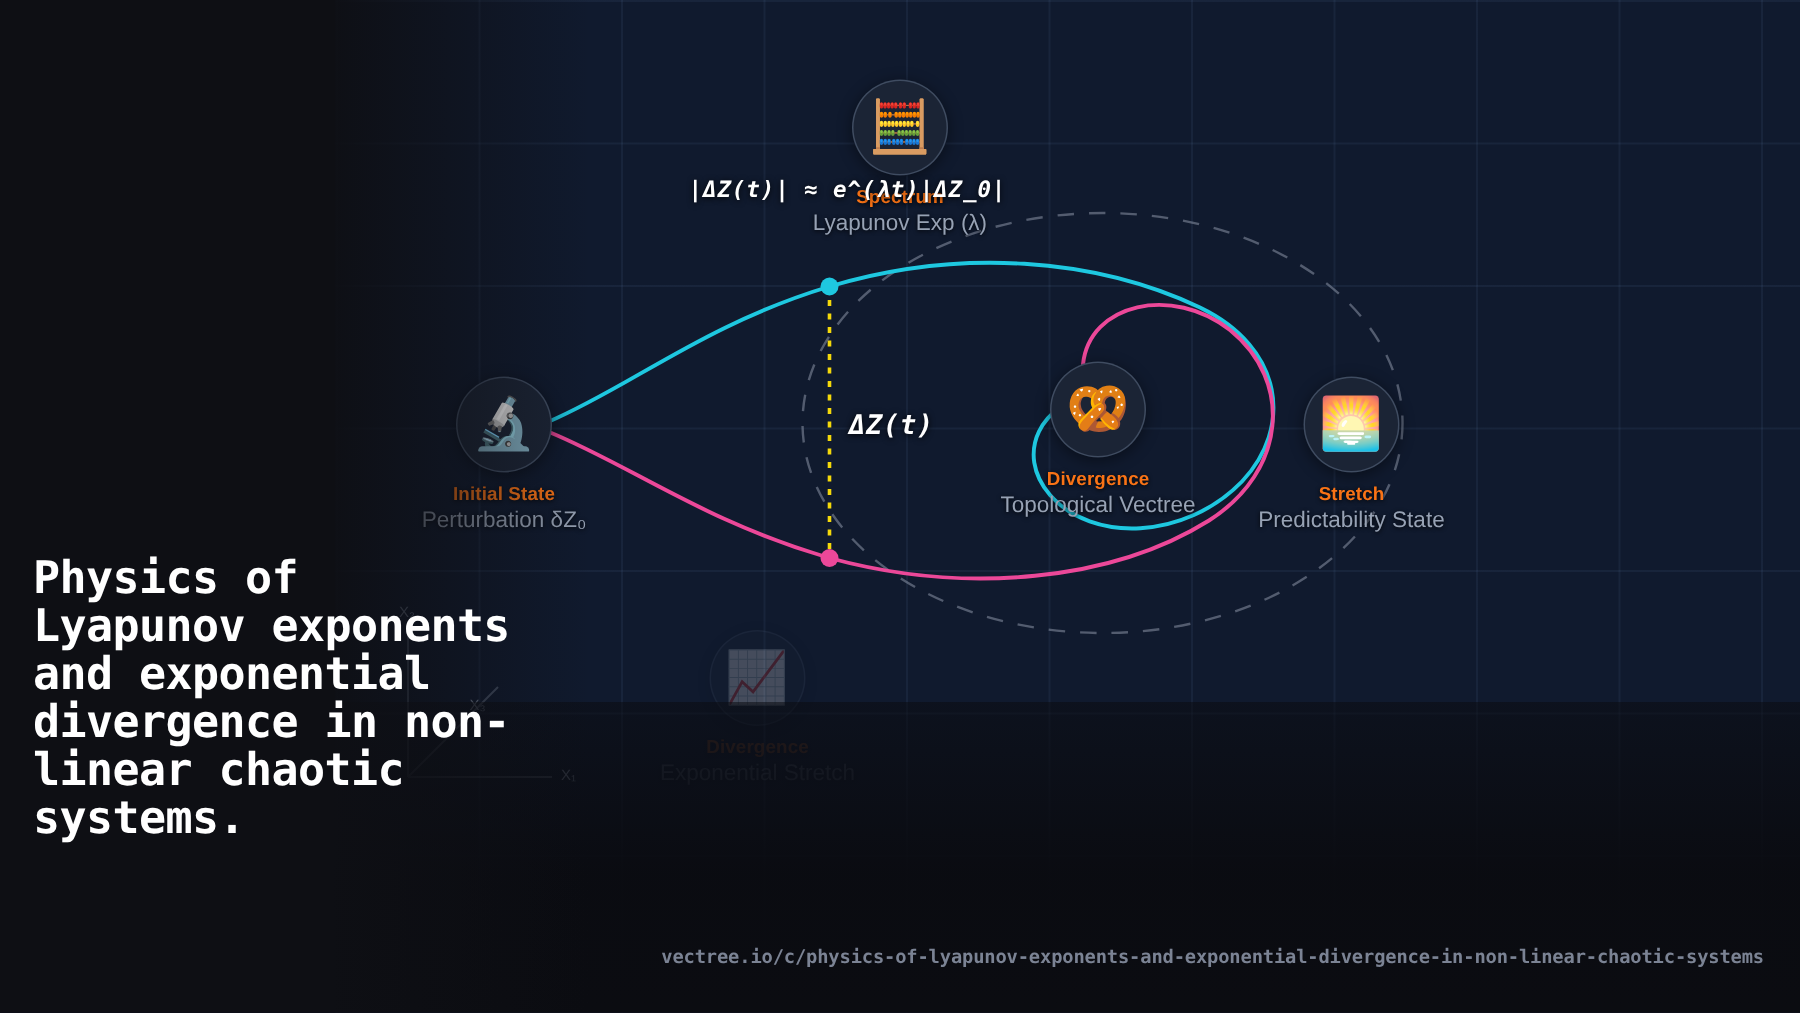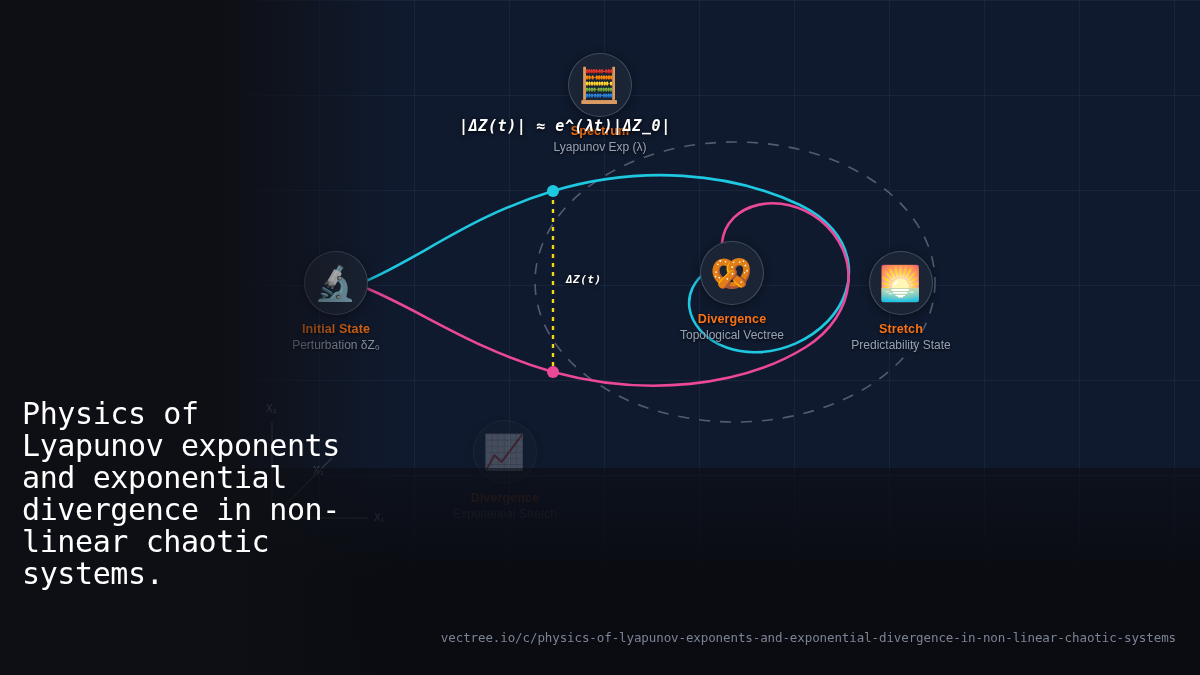--- a/index.html
+++ b/index.html
@@ -88,38 +88,38 @@
   .node .n-title {
     margin-top: 7px;
     font-size: 12.5px;
     font-weight: bold;
     color: #f97316;
     letter-spacing: 0.1px;
     text-shadow: 0 1px 3px rgba(0,0,0,0.9);
   }
   .node .n-sub {
     margin-top: 2px;
-    font-size: 12px;
+    font-size: 15px;
     color: #97a2b4;
     text-shadow: 0 1px 3px rgba(0,0,0,0.9);
   }
   .node.dim { opacity: 0.22; }
 
   
   .math {
     position: absolute;
     color: #ffffff;
     font-family: "DejaVu Sans Mono", "Liberation Mono", monospace;
     font-weight: bold;
     font-style: italic;
     text-shadow: 0 1px 4px rgba(0,0,0,0.95);
     white-space: nowrap;
   }
   #formula-main { left: 459px; top: 117px; font-size: 15px; letter-spacing: 0.6px; }
-  #delta-label  { left: 566px; top: 273px; font-size: 11px; letter-spacing: 0.5px; }
+  #delta-label  { left: 566px; top: 273px; font-size: 18px; letter-spacing: 0.5px; }
 
   
   .axis-label {
     position: absolute;
     font-size: 10px;
     color: #6f7b90;
     font-family: "Liberation Sans", sans-serif;
   }
 
   
@@ -140,41 +140,42 @@
   #brand-name {
     font-family: "DejaVu Sans Mono", "Liberation Mono", monospace;
     font-size: 15px;
     font-weight: bold;
     color: #ffffff;
     letter-spacing: 0.4px;
   }
   #headline {
     position: absolute;
     left: 22px;
-    top: 398px;
+    top: 370px;
     width: 330px;
     margin: 0;
     font-family: "DejaVu Sans Mono", "Liberation Mono", monospace;
-    font-weight: normal;
+    font-weight: bold;
     font-size: 30px;
     line-height: 1.07;
     color: #ffffff;
     letter-spacing: -0.4px;
   }
 
   
   #footer-url {
     position: absolute;
     right: 24px;
     bottom: 30px;
     font-family: "DejaVu Sans Mono", "Liberation Mono", monospace;
     font-size: 12.5px;
     color: #7b8394;
     letter-spacing: -0.1px;
     white-space: nowrap;
+    font-weight: bold;
   }
 </style>
 </head>
 <body>
 
 <div id="stage">
 
   <div id="canvas"></div>
 
   <svg class="layer" viewBox="0 0 1200 675">

